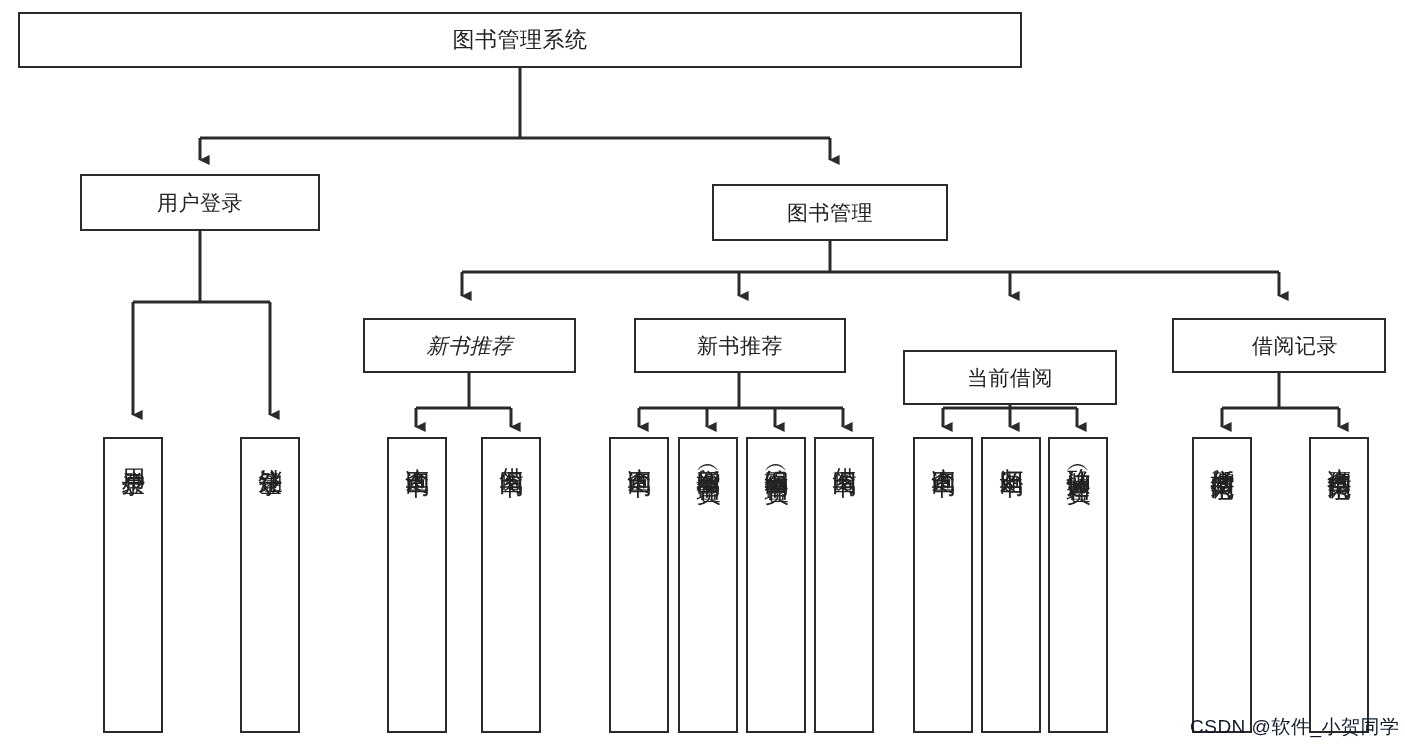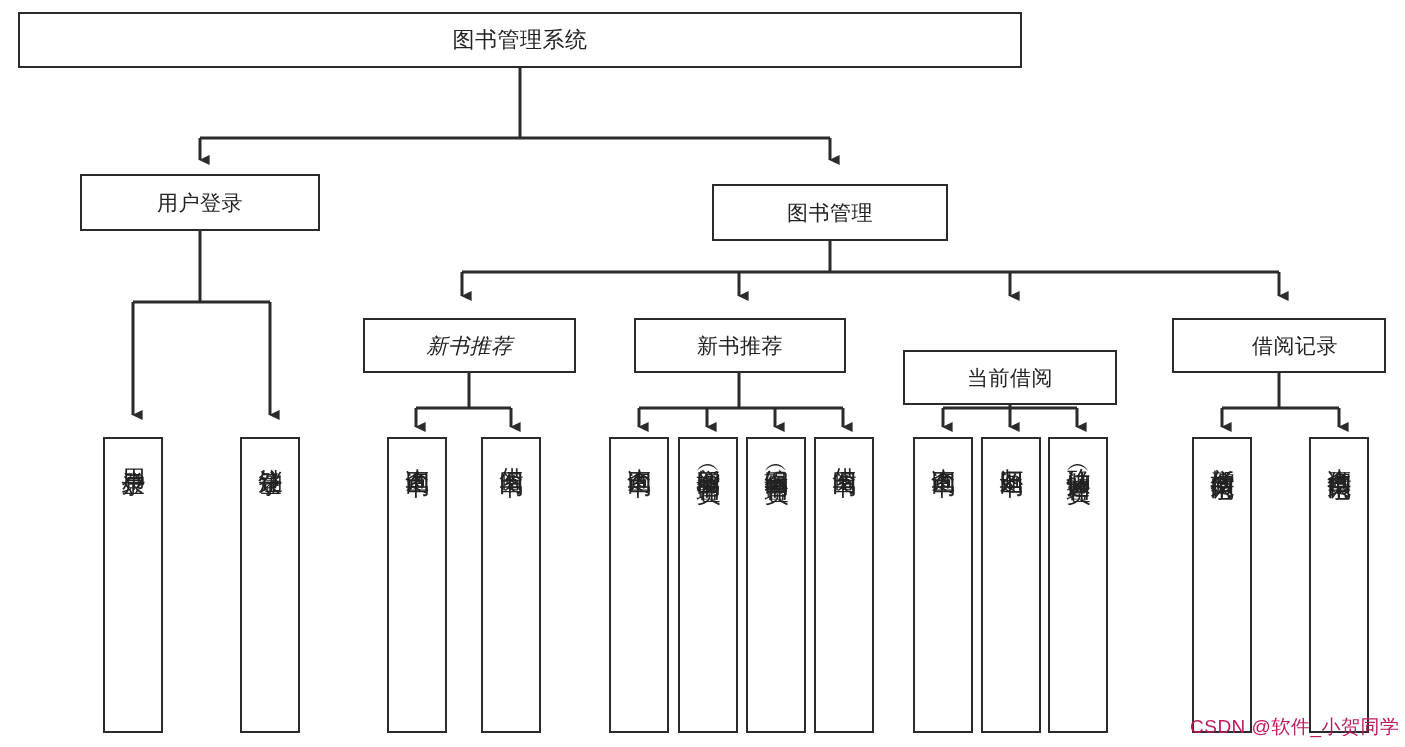--- a/index.html
+++ b/index.html
@@ -58,21 +58,21 @@
     text-orientation: upright;
     font-size: 24px;
     line-height: 1.12;
     letter-spacing: 2px;
     white-space: nowrap;
     -webkit-writing-mode: vertical-rl;
   }
   .watermark {
     position: absolute;
     font-size: 19px;
-    color: #be185d;
+    color: #0f172a;
     white-space: nowrap;
     letter-spacing: 0.5px;
   }
 </style>
 </head>
 <body>
 
 <div id="canvas">
 
   <svg id="wires" viewBox="0 0 1405 747" xmlns="http://www.w3.org/2000/svg">

